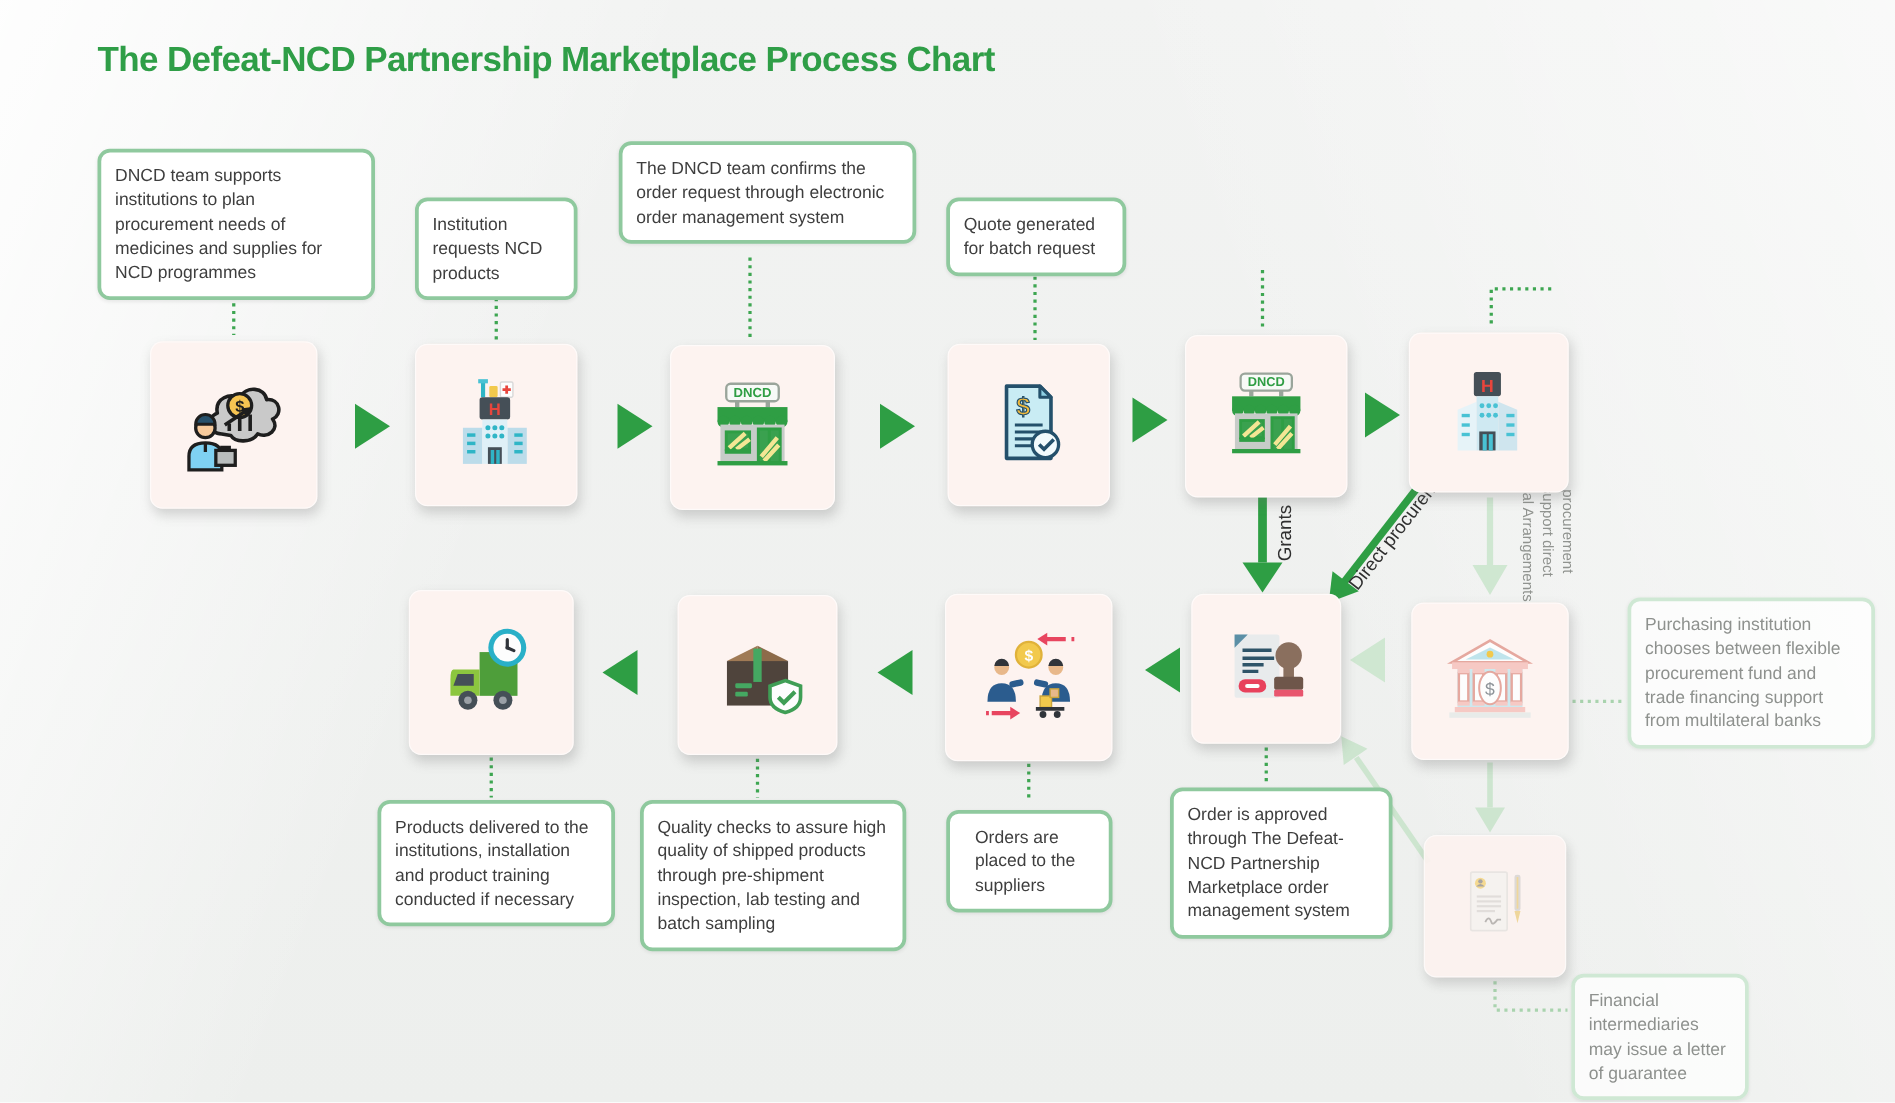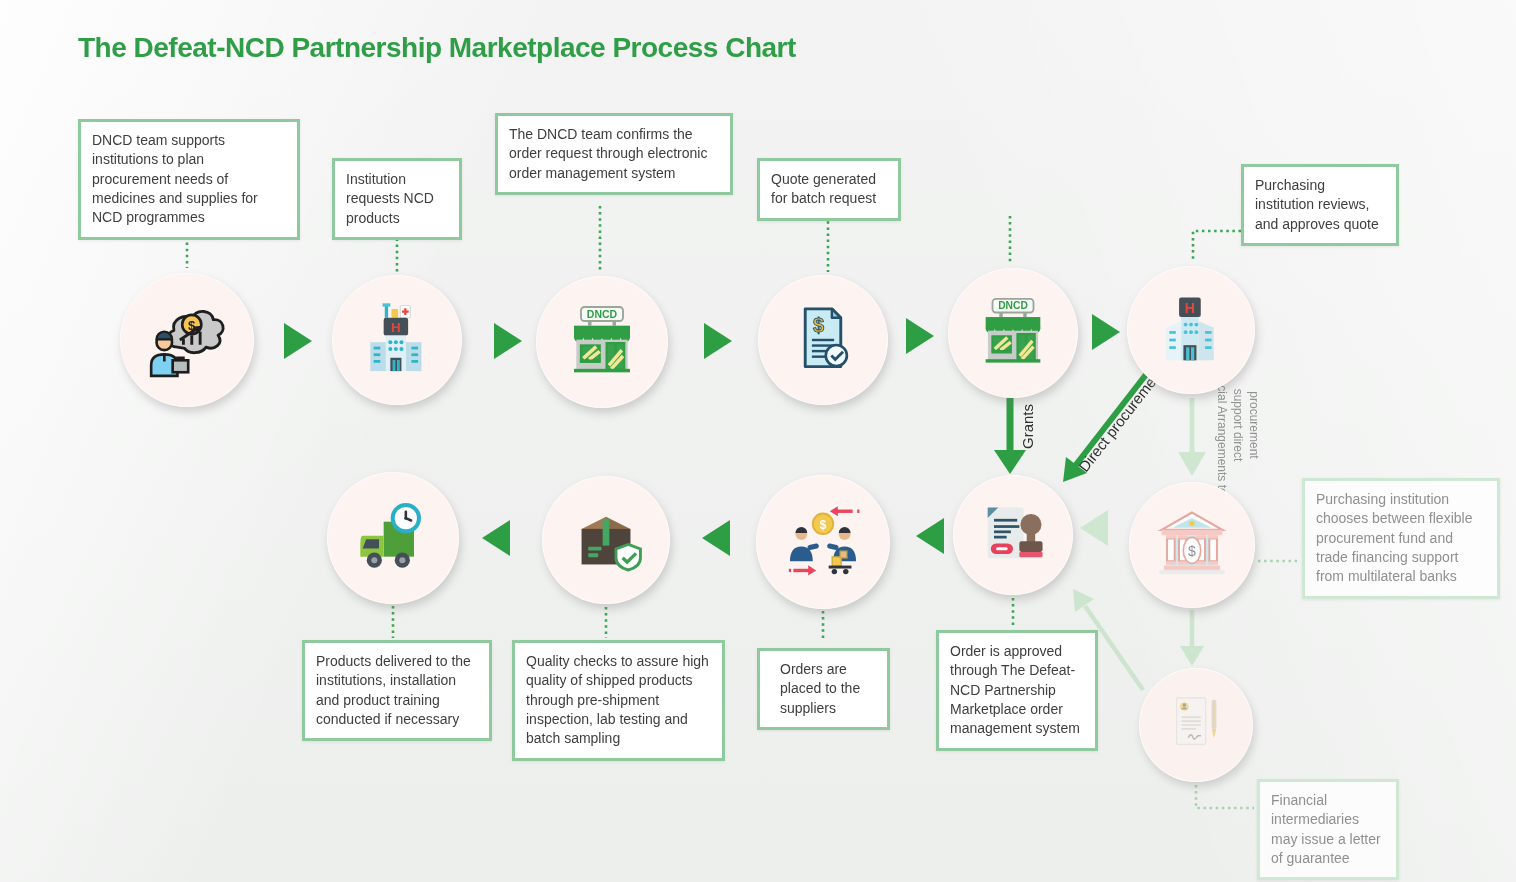--- a/index.html
+++ b/index.html
@@ -37,21 +37,21 @@
   }
   .circle{
     position:absolute; border-radius:50%;
     background:#fdf3f0;
     box-shadow:2px 5px 9px rgba(110,110,110,.28), inset 0 0 0 1px rgba(255,255,255,.6);
     display:flex; align-items:center; justify-content:center;
   }
   .circle svg{ display:block; }
   .circle.fadedc{ opacity:.92; }
   .overlay{ position:absolute; left:0; top:0; z-index:1; }
-  .circle, .box{ z-index:2; }
+  .circle, .box{ z-index:2;border-radius:10px; }
   .flabel{ font-family:"Liberation Sans", sans-serif; }
 </style>
 </head>
 <body>
 
 <div class="canvas">
 
   <div class="title">The Defeat-NCD Partnership Marketplace Process Chart</div>
 
   <svg class="overlay" width="1516" height="882" viewBox="0 0 1516 882">
@@ -116,23 +116,22 @@
       <text class="flabel" transform="translate(1218,425) rotate(90)">Financial Arrangements to</text>
       <text class="flabel" transform="translate(1234,425) rotate(90)">support direct</text>
       <text class="flabel" transform="translate(1250,425) rotate(90)">procurement</text>
     </g>
   </svg>
 
   <div class="box" style="left:78px;top:119px;width:222px;">DNCD team supports institutions to plan procurement needs of medicines and supplies for NCD programmes</div>
   <div class="box" style="left:332px;top:158px;width:130px;">Institution requests NCD products</div>
   <div class="box" style="left:495px;top:113px;width:238px;">The DNCD team confirms the order request through electronic order management system</div>
   <div class="box" style="left:757px;top:158px;width:144px;">Quote generated for batch request</div>
-  <div class="box" style="left:1241px;top:164px;width:158px;">Purchasing institution reviews, and approves quote</div>
   <div class="box faded" style="left:1302px;top:478px;width:198px;">Purchasing institution chooses between flexible procurement fund and trade financing support from multilateral banks</div>
-  <div class="box" style="left:936px;top:630px;width:162px;">Order is approved through The Defeat-NCD Partnership Marketplace order management system</div>
+  <div class="box" style="left:936px;top:630px;width:178px;">Order is approved through The Defeat-NCD Partnership Marketplace order management system</div>
   <div class="box" style="left:757px;top:648px;width:133px;padding-left:20px;">Orders are placed to the suppliers</div>
   <div class="box" style="left:512px;top:640px;width:213px;">Quality checks to assure high quality of shipped products through pre-shipment inspection, lab testing and batch sampling</div>
   <div class="box" style="left:302px;top:640px;width:190px;">Products delivered to the institutions, installation and product training conducted if necessary</div>
   <div class="box faded" style="left:1257px;top:779px;width:142px;">Financial intermediaries may issue a letter of guarantee</div>
 
   <div class="circle" style="left:120px;top:273px;width:134px;height:134px;">
     <svg width="86" height="86" viewBox="0 0 72 72">
       <path d="M28 42 C19 42 17 31 25 28 C23 18 34 14 40 18 C44 9 57 11 58 19 C67 18 69 29 62 32 C67 39 59 45 52 42 C48 48 37 48 34 43 Z" fill="#c9c9c9" stroke="#1e1e1e" stroke-width="2.4" stroke-linejoin="round"></path>
       <circle cx="40" cy="23" r="8" fill="#f6c452" stroke="#1e1e1e" stroke-width="2.2"></circle>
       <text x="40" y="27.5" text-anchor="middle" font-size="11" font-weight="bold" fill="#1e1e1e">$</text>

